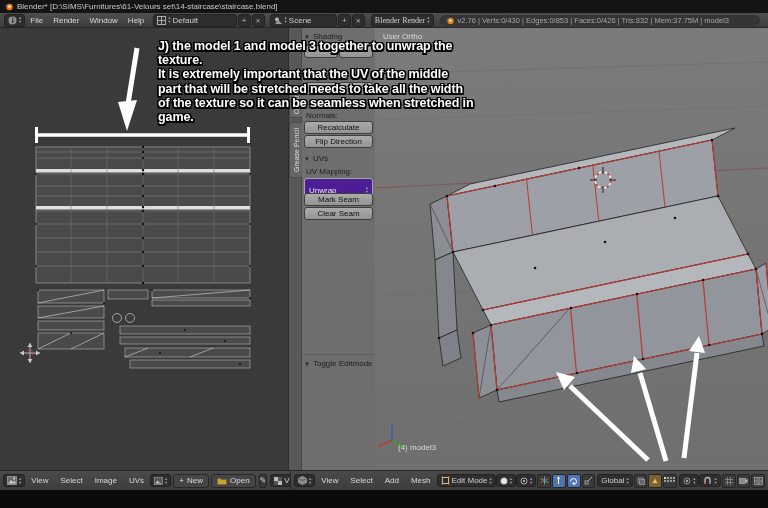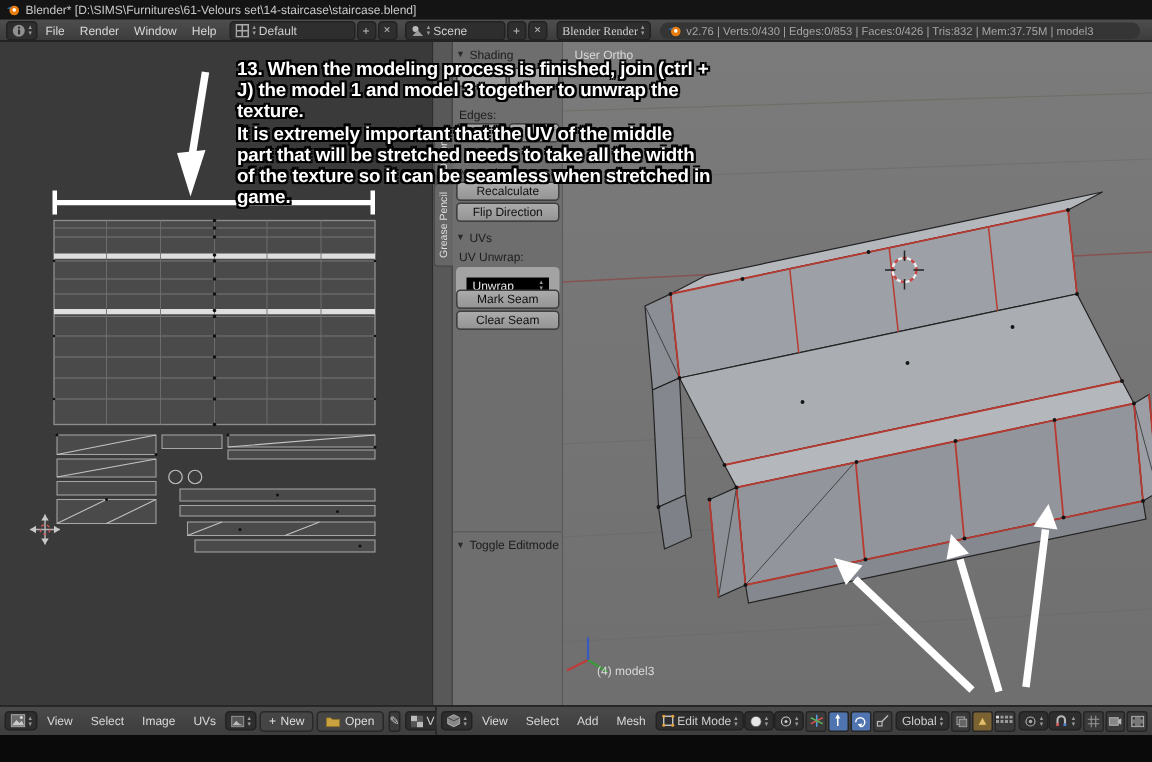--- a/index.html
+++ b/index.html
@@ -32,21 +32,21 @@
   .tab { left:0; width:13px; background:#666; border:1px solid #4a4a4a; border-right:none; border-radius:3px 0 0 3px;
          display:flex; align-items:center; justify-content:center; }
   .tab span { writing-mode:vertical-rl; transform:rotate(180deg); font-size:7px; color:#dedede; }
   #panelarea { left:13px; top:0; width:74px; height:442px; }
   .phead { left:2px; width:70px; height:11px; display:flex; align-items:center; gap:3px;
            color:#1c1c1c; font-size:8px; }
   .tri { font-size:6px; color:#2a2a2a; }
   .plabel { left:4px; color:#1e1e1e; font-size:8px; }
   .pbtn { background:linear-gradient(#ababab,#949494); border:1px solid #3f3f3f; border-radius:3px;
           color:#0f0f0f; font-size:8px; display:flex; align-items:center; justify-content:center; height:13px; }
-  .pbtn-dark { background:#000000; border:7px solid #a3a3a3; border-radius:3px; color:#e8e8e8;
+  .pbtn-dark { background:#4c1d95; border:1px solid #a3a3a3; border-radius:3px; color:#e8e8e8;
                font-size:8px; display:flex; align-items:center; height:24px; padding:0 4px; }
   #viewport { left:375px; top:28px; width:393px; height:442px;
               background:linear-gradient(#7b7b7b,#6f6f6f); }
   .vplabel { color:#d9d9d9; font-size:8px; }
 
   
   #uv-header { left:0; top:470px; width:290px; height:20px;
                background:linear-gradient(#4a4a4a,#3d3d3d); border-top:1px solid #262626;
                display:flex; align-items:center; padding:0 3px; font-size:8px; white-space:nowrap; }
   #v3d-header { left:290px; top:470px; width:478px; height:20px;
@@ -256,21 +256,21 @@
       <div class="plabel abs" style="top:44px;">Edges:</div>
       <div class="pbtn abs" style="top:54px; left:2px; width:34px;"></div>
       <div class="pbtn abs" style="top:54px; left:37px; width:34px;"></div>
       <div class="plabel abs" style="top:83px;">Normals:</div>
       <div class="pbtn abs" style="top:93px; left:2px; width:69px;">Recalculate</div>
       <div class="pbtn abs" style="top:107px; left:2px; width:69px;">Flip Direction</div>
       <div class="phead abs" style="top:125px;">
         <span class="tri">▼</span>
         <span>UVs</span>
       </div>
-      <div class="plabel abs" style="top:139px;">UV Unwrap:</div>
+      <div class="plabel abs" style="top:139px;">UV Mapping:</div>
       <div class="pbtn-dark abs" style="top:150px; left:2px; width:69px; justify-content:space-between;">
         <span>Unwrap</span>
         <span class="updn">
             <span>▴</span>
             <span>▾</span>
           </span>
       </div>
       <div class="pbtn abs" style="top:165px; left:2px; width:69px;">Mark Seam</div>
       <div class="pbtn abs" style="top:179px; left:2px; width:69px;">Clear Seam</div>
       <div class="abs" style="top:326px; left:0; width:74px; border-top:1px solid #5d5d5d;"></div>
@@ -397,21 +397,20 @@
     <g fill="#fff">
       <line x1="666" y1="461" x2="640" y2="373" stroke="#fff" stroke-width="5"></line>
       <polygon points="634,356 646,369 631,373"></polygon>
     </g>
     <g fill="#fff">
       <line x1="684" y1="458" x2="697" y2="353" stroke="#fff" stroke-width="5"></line>
       <polygon points="699,336 705,353 689,351"></polygon>
     </g>
   </svg>
   <div id="tut" class="abs">
-    <div>13. When the modeling process is finished, join (ctrl +</div>
     <div>J) the model 1 and model 3 together to unwrap the</div>
     <div>texture.</div>
     <div>It is extremely important that the UV of the middle</div>
     <div>part that will be stretched needs to take all the width</div>
     <div>of the texture so it can be seamless when stretched in</div>
     <div>game.</div>
   </div>
 
   <div id="uv-header" class="abs">
     <span class="wdg">

